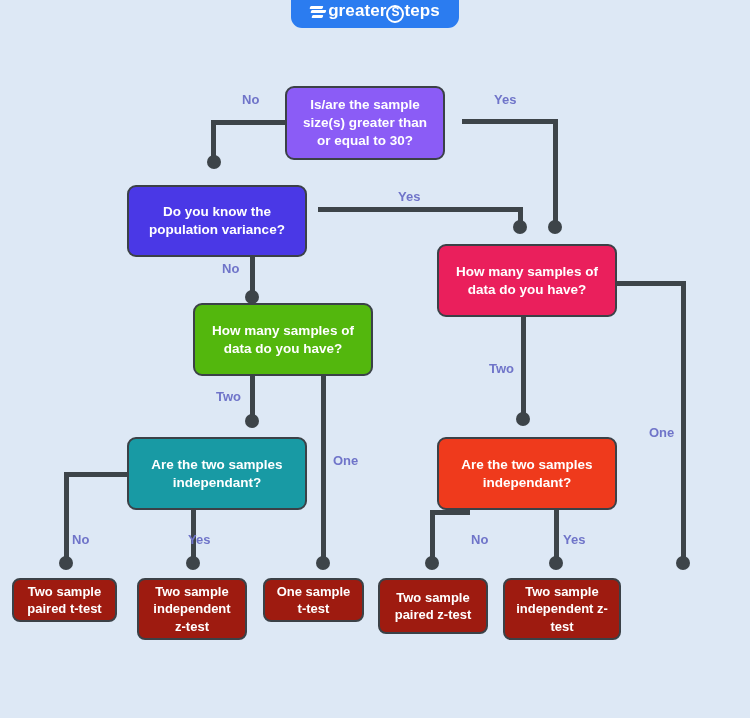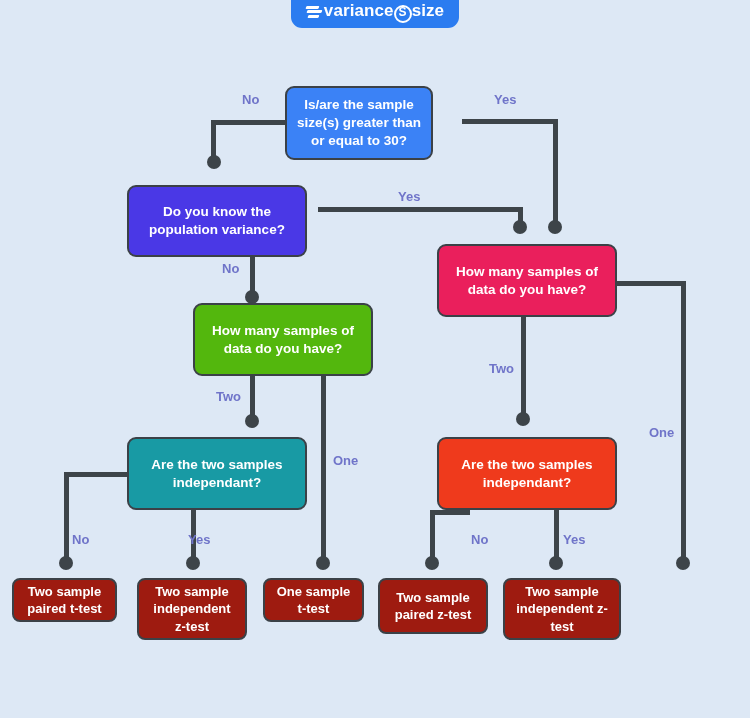--- a/index.html
+++ b/index.html
@@ -122,23 +122,23 @@
 <body>
 
 <div id="stage">
 
   <div class="pill" id="header-pill">
     <span class="logo-mark">
         <i></i>
         <i></i>
         <i></i>
       </span>
-      <span class="brand-a">variance</span>
+      <span class="brand-a">greater</span>
       <span class="brand-s-ring">S</span>
-      <span class="brand-a">size</span>
+      <span class="brand-a">teps</span>
   </div>
 
   <div class="seg h" style="left:211px; top:120px; width:76px;"></div>
   <div class="seg v" style="left:211px; top:120px; height:42px;"></div>
   <div class="dot" style="left:207px; top:155px;"></div>
   <div class="elbl" style="left:242px; top:92px;">No</div>
 
   <div class="seg h" style="left:462px; top:119px; width:96px;"></div>
   <div class="seg v" style="left:553px; top:119px; height:108px;"></div>
   <div class="dot" style="left:548px; top:220px;"></div>
@@ -181,21 +181,21 @@
 
   <div class="seg h" style="left:430px; top:510px; width:40px;"></div>
   <div class="seg v" style="left:430px; top:510px; height:53px;"></div>
   <div class="dot" style="left:425px; top:556px;"></div>
   <div class="elbl" style="left:471px; top:532px;">No</div>
 
   <div class="seg v" style="left:554px; top:510px; height:53px;"></div>
   <div class="dot" style="left:549px; top:556px;"></div>
   <div class="elbl" style="left:563px; top:532px;">Yes</div>
 
-  <div class="node decision" style="left:285px; top:86px; width:148px; height:74px; background:#3b82f6;">Is/are the sample size(s) greater than or equal to 30?</div>
+  <div class="node decision" style="left:285px; top:86px; width:160px; height:74px; background:#8b5cf6;">Is/are the sample size(s) greater than or equal to 30?</div>
 
   <div class="node decision" style="left:127px; top:185px; width:180px; height:72px; background:#4a38e6;">Do you know the population variance?</div>
 
   <div class="node decision" style="left:437px; top:244px; width:180px; height:73px; background:#ea1f5c;">How many samples of data do you have?</div>
 
   <div class="node decision" style="left:193px; top:303px; width:180px; height:73px; background:#53b70d;">How many samples of data do you have?</div>
 
   <div class="node decision" style="left:127px; top:437px; width:180px; height:73px; background:#189aa4;">Are the two samples independant?</div>
 
   <div class="node decision" style="left:437px; top:437px; width:180px; height:73px; background:#ef3a1c;">Are the two samples independant?</div>

